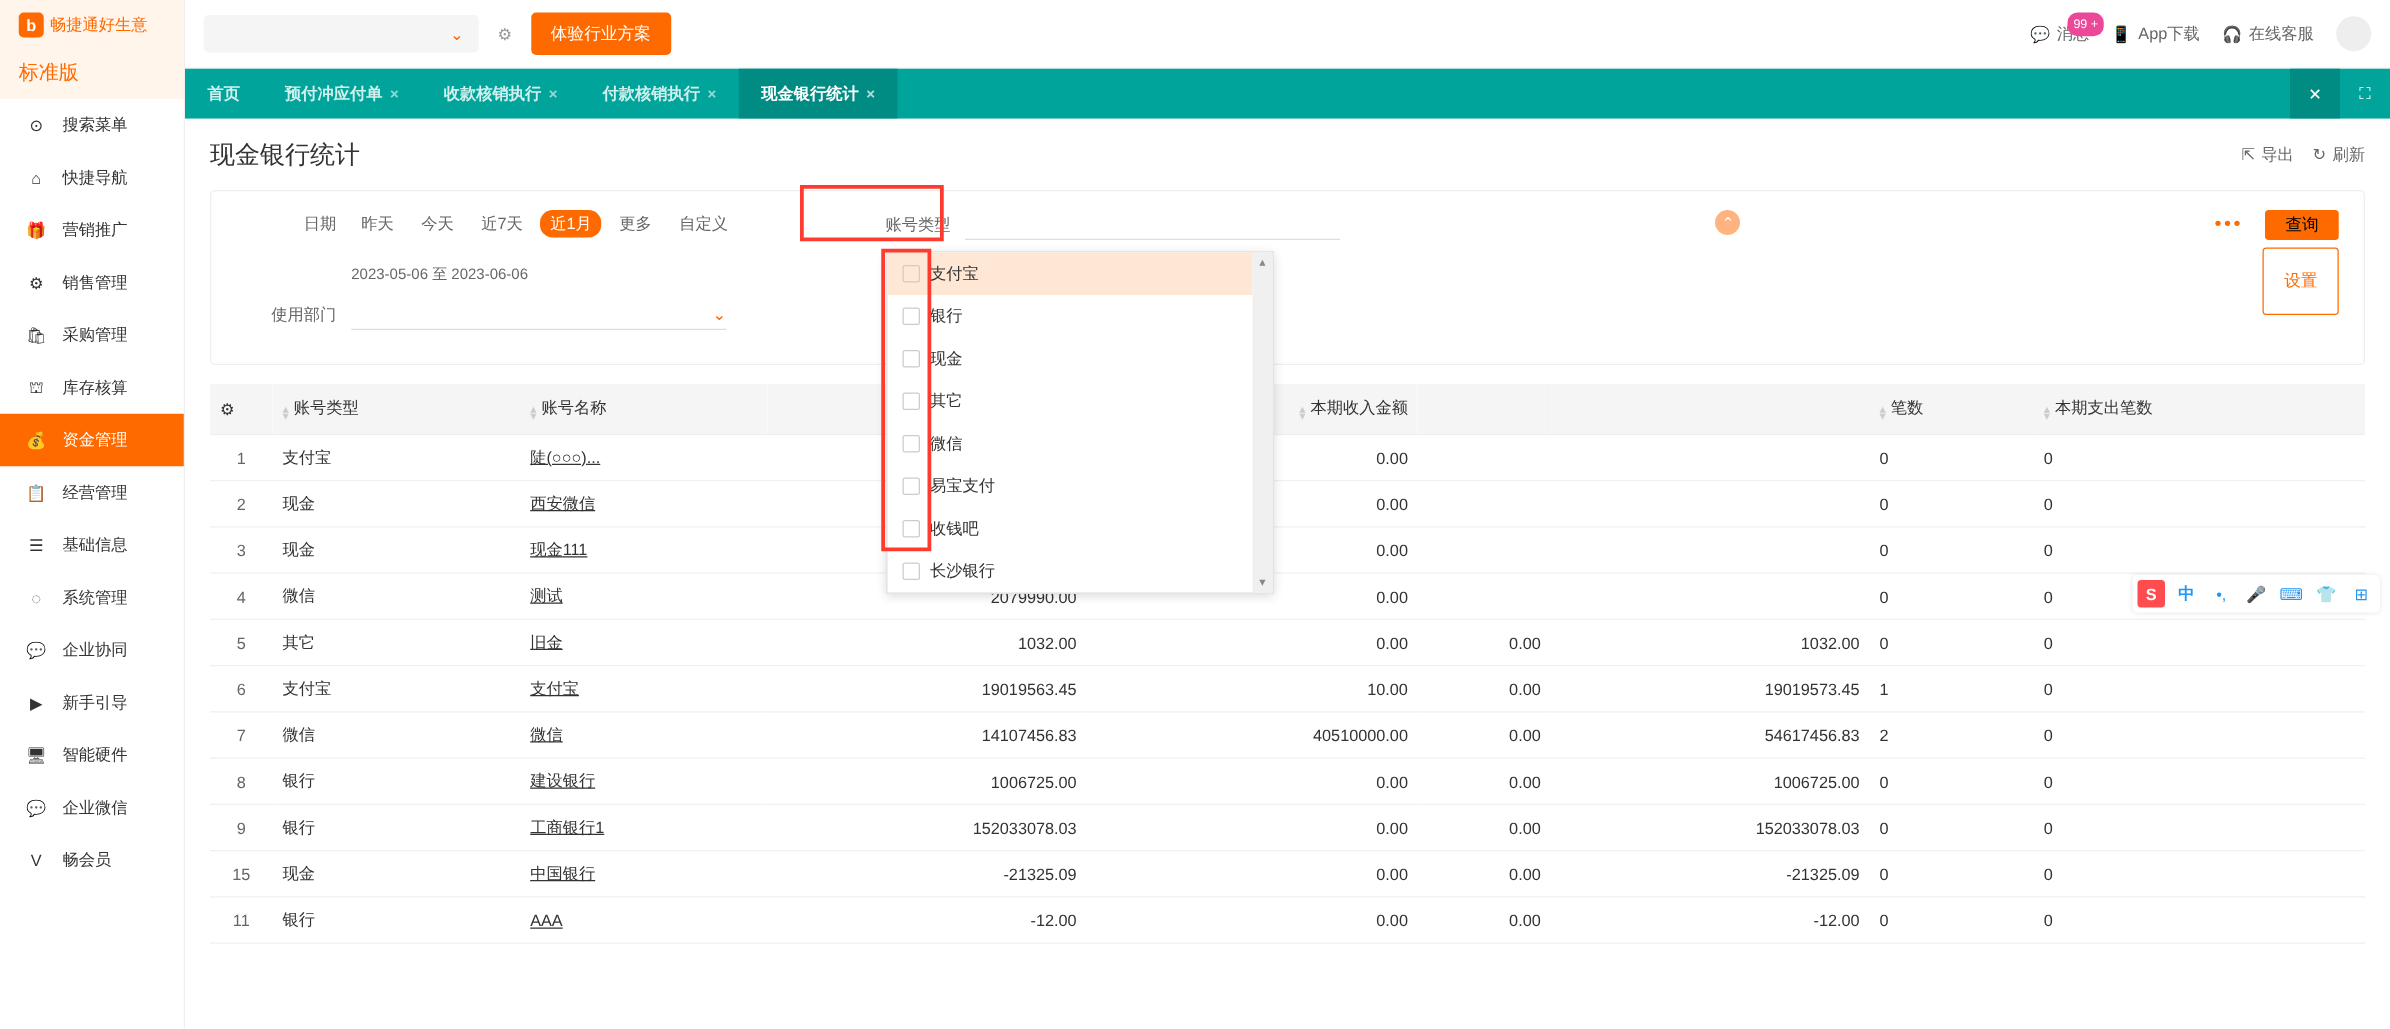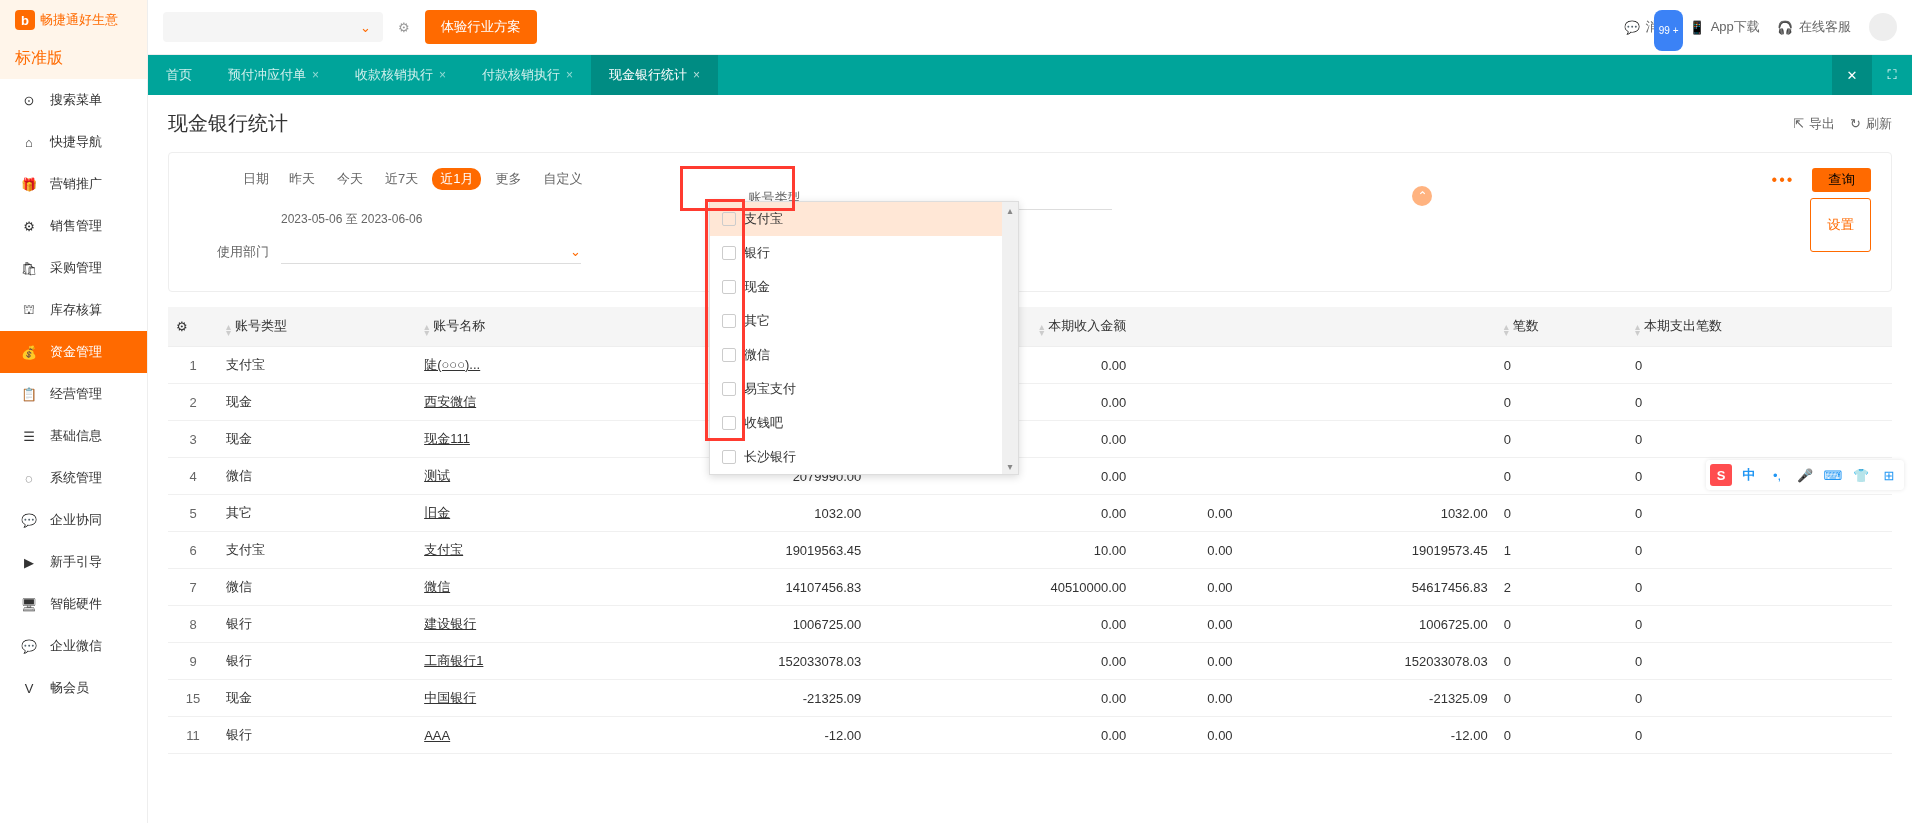--- a/index.html
+++ b/index.html
@@ -15,35 +15,35 @@
 .nav-item.active { background: #ff6a00; color: #fff; }
 .nav-icon { width: 18px; height: 18px; display: flex; align-items: center; justify-content: center; }
 .main { flex: 1; display: flex; flex-direction: column; overflow: hidden; }
 .topbar { height: 55px; display: flex; align-items: center; padding: 0 15px; border-bottom: 1px solid #eee; gap: 15px; }
 .topbar-left { display: flex; align-items: center; gap: 15px; flex: 1; }
 .org-select { background: #f5f5f5; padding: 6px 12px; border-radius: 4px; color: #999; display: flex; align-items: center; gap: 8px; cursor: pointer; width: 220px; }
 .gear-btn { color: #999; cursor: pointer; }
 .experience-btn { background: #ff6a00; color: #fff; padding: 8px 16px; border: none; border-radius: 4px; cursor: pointer; }
 .topbar-right { display: flex; align-items: center; gap: 18px; color: #666; }
 .topbar-item { display: flex; align-items: center; gap: 5px; cursor: pointer; position: relative; }
-.badge { position: absolute; top: -8px; right: -12px; background: #3b82f6; color: #fff; font-size: 10px; padding: 15px 5px; border-radius: 8px; }
+.badge { position: absolute; top: -8px; right: -12px; background: #ec4899; color: #fff; font-size: 10px; padding: 4px 5px; border-radius: 8px; }
 .tabs { height: 40px; background: #00a49a; display: flex; align-items: center; }
-.tab { padding: 0 18px; height: 40px; display: flex; align-items: center; gap: 6px; color: #d0f0ed; cursor: pointer; }
+.tab { padding: 0 18px; height: 40px; display: flex; align-items: center; gap: 6px; color: #d0f0ed; cursor: pointer; font-weight: bold; }
 .tab.active { background: #008c83; color: #fff; }
 .tab-close { font-size: 12px; opacity: 0.7; }
 .tab-spacer { flex: 1; }
 .tab-action { width: 40px; height: 40px; display: flex; align-items: center; justify-content: center; color: #fff; cursor: pointer; }
 .tab-action.close-all { background: #008c83; }
 .content { flex: 1; padding: 15px 20px; overflow: auto; background: #fff; position: relative; }
 .page-header { display: flex; align-items: center; justify-content: space-between; margin-bottom: 15px; }
 .page-title { font-size: 20px; font-weight: 500; }
 .page-actions { display: flex; gap: 15px; color: #666; }
 .page-action { display: flex; align-items: center; gap: 5px; cursor: pointer; }
 .filter-card { border: 1px solid #eee; border-radius: 4px; padding: 15px 30px; margin-bottom: 15px; position: relative; }
-.filter-row { display: flex; align-items: center; gap: 40px; margin-bottom: 12px; }
+.filter-row { display: flex; margin-bottom: 12px; }
 .filter-row:last-child { margin-bottom: 0; }
 .filter-group { display: flex; align-items: center; gap: 12px; }
 .filter-label { color: #666; width: 70px; text-align: right; }
 .date-tags { display: flex; gap: 6px; align-items: center; }
 .date-tag { padding: 2px 8px; cursor: pointer; color: #666; }
 .date-tag.active { background: #ff6a00; color: #fff; border-radius: 10px; }
 .date-range { color: #666; font-size: 12px; margin-top: 21px; margin-left: 82px; }
 .filter-input { border: none; border-bottom: 1px solid #ddd; padding: 4px 8px; width: 300px; outline: none; }
 .filter-input-wide { width: 300px; display: flex; justify-content: space-between; border-bottom: 1px solid #ddd; padding: 4px 0; cursor: pointer; color: #999; }
 .filter-btns { position: absolute; right: 20px; top: 15px; display: flex; flex-direction: column; gap: 6px; align-items: flex-end; }

